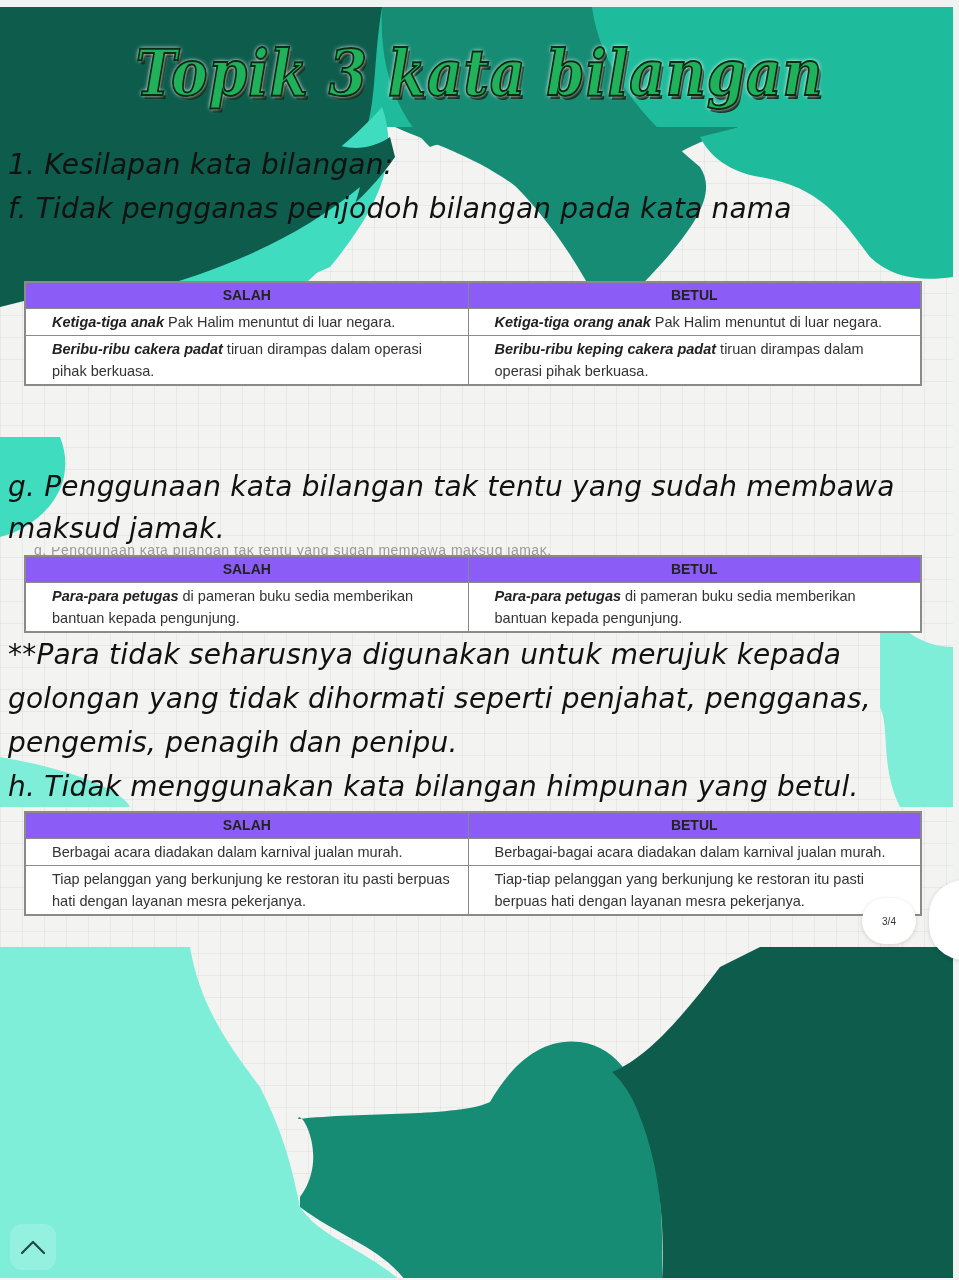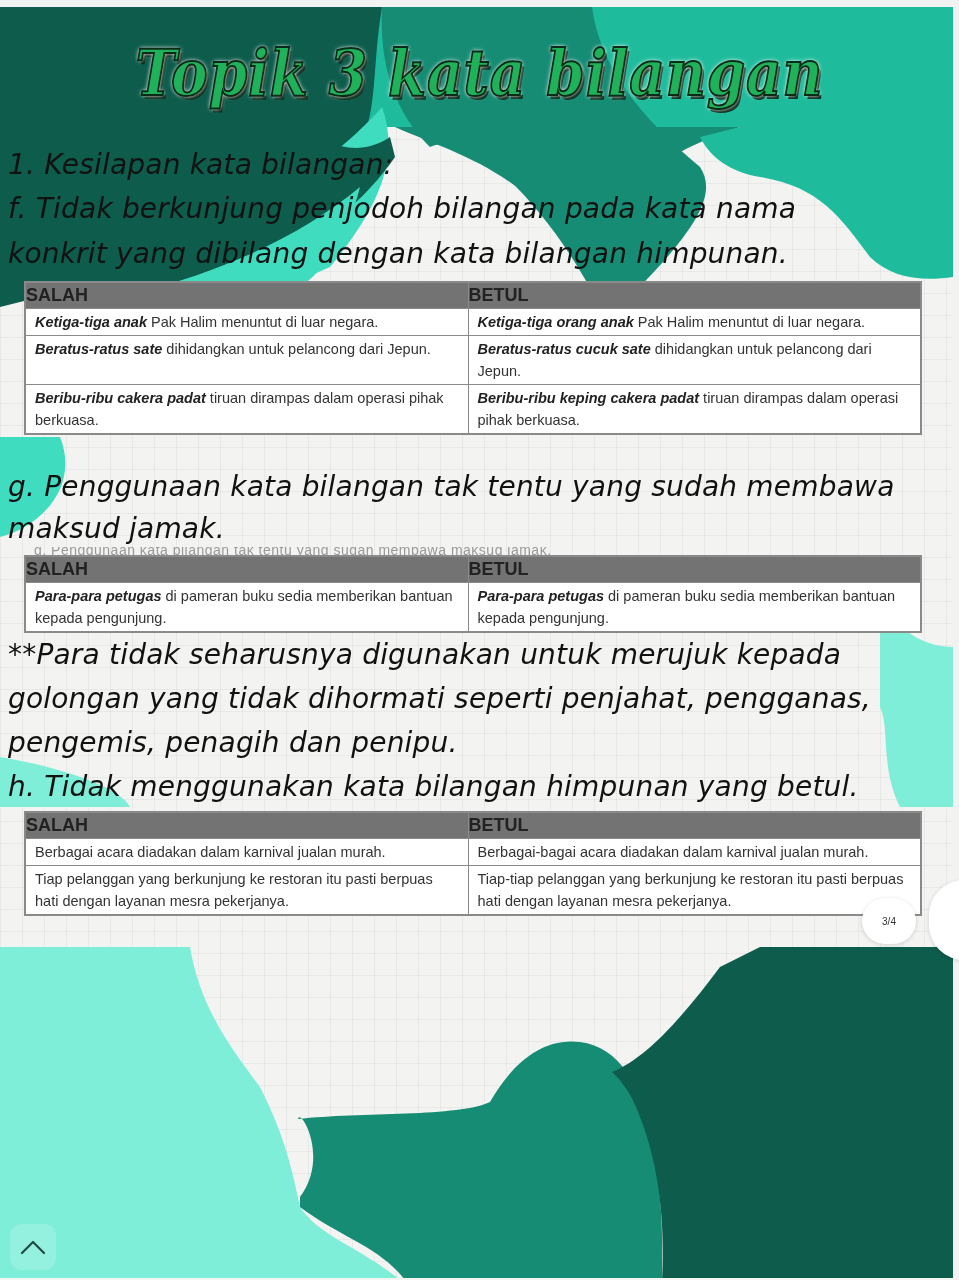--- a/index.html
+++ b/index.html
@@ -36,25 +36,25 @@
       font-family: "DejaVu Sans", sans-serif; font-style: italic;
       color: #111; font-size: 28px; line-height: 44px; letter-spacing: 0.2px;
       white-space: nowrap;
     }
     table.kb {
       position: absolute; border-collapse: collapse; background: #fff;
       font-family: "Liberation Sans", sans-serif; font-size: 14.5px; color: #333;
       border: 2px solid #8a8a8a;
     }
     table.kb th {
-      background: #737373; font-weight: bold; font-size: 18px; color: #222;
-      height: 26px; border: 1.5px solid #8a8a8a; text-align: left;
+      background: #8b5cf6; font-weight: bold; font-size: 14px; color: #222;
+      height: 26px; border: 1.5px solid #8a8a8a; text-align: center;
     }
     table.kb td {
-      border: 1.5px solid #8a8a8a; padding: 2px 10px 2px 9px; line-height: 22px; vertical-align: top;
+      border: 1.5px solid #8a8a8a; padding: 2px 10px 2px 26px; line-height: 22px; vertical-align: top;
     }
     table.kb td b { font-style: italic; color: #222; }
     .faint-caption {
       position: absolute; left: 34px; top: 540px; font-size: 14px; color: #999;
       font-family: "Liberation Sans", sans-serif; letter-spacing: 0.5px; white-space: nowrap;
       height: 8px; overflow: hidden; line-height: 6px;
     }
     .page-indicator {
       position: absolute; left: 862px; top: 898px; width: 54px; height: 46px;
       border-radius: 23px; background: #fff; box-shadow: 0 1px 4px rgba(0,0,0,0.15);
@@ -101,38 +101,33 @@
 
     <path d="M0,940 L190,940 C200,1000 230,1040 260,1080 C280,1120 290,1150 300,1200 C320,1230 360,1240 400,1273 L0,1273 Z" fill="#7eeed8"></path>
     <path d="M300,1190 C330,1150 300,1100 298,1112 C360,1105 460,1110 490,1095 C510,1060 540,1030 580,1035 C620,1040 640,1080 650,1120 C665,1200 662,1240 662,1273 L405,1273 C380,1240 340,1230 300,1200 Z" fill="#168c74"></path>
     <path d="M760,940 L953,940 L953,1273 L662,1273 C665,1220 660,1160 640,1110 C630,1080 612,1065 612,1065 C650,1050 690,1000 720,960 Z" fill="#0d5c4c"></path>
   </svg>
 
   <div class="content">
     <div class="title">Topik 3  kata bilangan</div>
 
     <div class="hand" style="top:136px;">1. Kesilapan kata bilangan:</div>
-    <div class="hand" style="top:180px;">f. Tidak berkunjung penjodoh bilangan pada kata nama</div>
-    <div class="hand" style="top:225px;">konkrit yang dibilang dengan kata bilangan himpunan.</div>
+    <div class="hand" style="top:180px;">f. Tidak pengganas penjodoh bilangan pada kata nama</div>
 
     <table class="kb" style="left:24px; top:274px; width:898px;">
       <thead>
         <tr>
           <th style="width:443px;">SALAH</th>
           <th>BETUL</th>
         </tr>
       </thead>
       <tbody>
         <tr>
           <td><b>Ketiga-tiga anak</b><span> Pak Halim menuntut di luar negara.</span></td>
           <td><b>Ketiga-tiga orang anak</b><span> Pak Halim menuntut di luar negara.</span></td>
-        </tr>
-        <tr>
-          <td><b>Beratus-ratus sate</b><span> dihidangkan untuk pelancong dari Jepun.</span></td>
-          <td><b>Beratus-ratus cucuk sate</b><span> dihidangkan untuk pelancong dari Jepun.</span></td>
         </tr>
         <tr>
           <td><b>Beribu-ribu cakera padat</b><span> tiruan dirampas dalam operasi pihak berkuasa.</span></td>
           <td><b>Beribu-ribu keping cakera padat</b><span> tiruan dirampas dalam operasi pihak berkuasa.</span></td>
         </tr>
       </tbody>
     </table>
 
     <div class="hand" style="top:458px;">g. Penggunaan kata bilangan tak tentu yang sudah membawa</div>
     <div class="hand" style="top:500px;">maksud jamak.</div>

